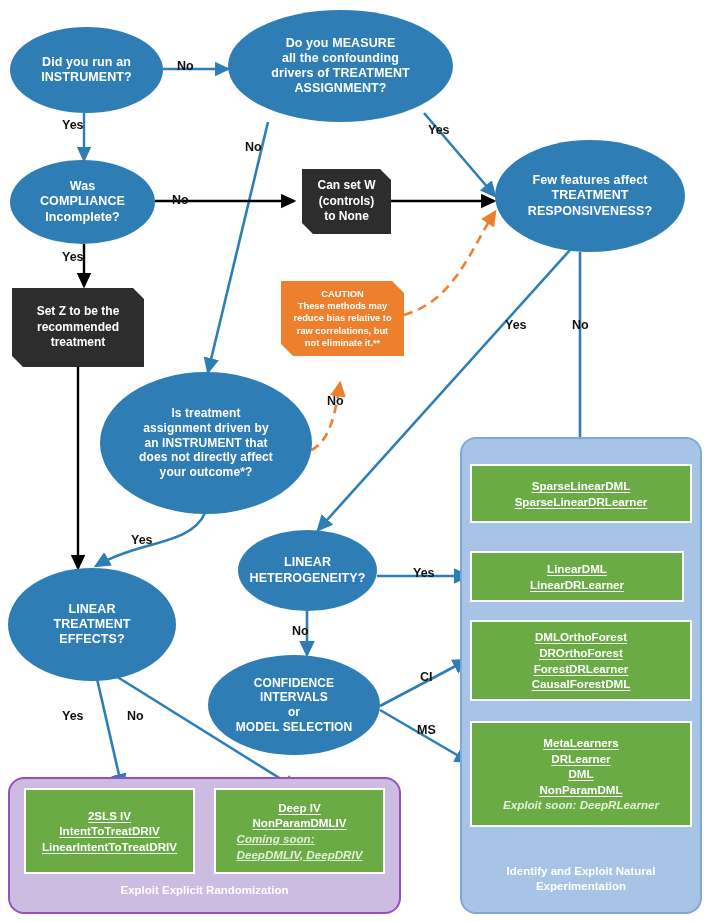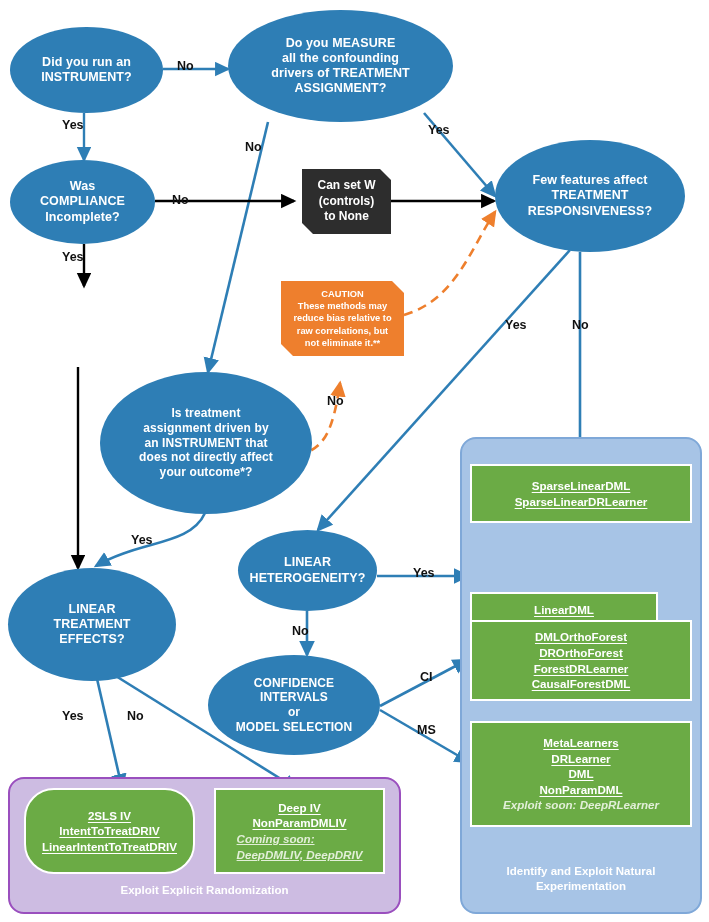--- a/index.html
+++ b/index.html
@@ -96,39 +96,39 @@
 
   <div class="container purple" style="left:8px;top:777px;height:137px;width:393px;">
     <div class="container-label" style="bottom:14px;white-space:pre-line;">Exploit Explicit Randomization</div>
   </div>
 
   <div class="container blue" style="left:460px;top:437px;height:477px;width:242px;">
     <div class="container-label" style="bottom:18px;white-space:pre-line;">Identify and Exploit Natural
 Experimentation</div>
   </div>
 
-  <div class="greenbox" style="left:24px;top:788px;width:171px;height:86px;border-radius:30px;">
+  <div class="greenbox" style="left:24px;top:788px;width:171px;height:86px;">
     <span class="lnk">2SLS IV</span>
     <span class="lnk">IntentToTreatDRIV</span>
     <span class="lnk">LinearIntentToTreatDRIV</span>
   </div>
 
   <div class="greenbox" style="left:214px;top:788px;width:171px;height:86px;">
     <span class="lnk">Deep IV</span>
     <span class="lnk">NonParamDMLIV</span>
     <span class="soon" style="white-space:pre-line;text-align:left;text-decoration:underline;">Coming soon:
 DeepDMLIV, DeepDRIV</span>
   </div>
 
   <div class="greenbox" style="left:470px;top:464px;width:222px;height:59px;">
     <span class="lnk">SparseLinearDML</span>
     <span class="lnk">SparseLinearDRLearner</span>
   </div>
 
-  <div class="greenbox" style="left:470px;top:551px;width:188px;height:51px;margin-top:41px;">
+  <div class="greenbox" style="left:470px;top:551px;width:214px;height:51px;">
     <span class="lnk">LinearDML</span>
     <span class="lnk">LinearDRLearner</span>
   </div>
 
   <div class="greenbox" style="left:470px;top:620px;width:222px;height:81px;">
     <span class="lnk">DMLOrthoForest</span>
     <span class="lnk">DROrthoForest</span>
     <span class="lnk">ForestDRLearner</span>
     <span class="lnk">CausalForestDML</span>
   </div>
@@ -154,20 +154,23 @@
 Incomplete?</div>
 
   <div class="node blackbox" style="left:295px;top:169px;width:89px;height:65px;white-space:pre-line;margin-left:7px;">Can set W
 (controls)
 to None</div>
 
   <div class="node ellipse" style="left:495px;top:140px;width:190px;height:112px;white-space:pre-line;">Few features affect
 TREATMENT
 RESPONSIVENESS?</div>
 
+  <div class="node blackbox" style="left:12px;top:288px;width:132px;height:79px;white-space:pre-line;">Set Z to be the
+recommended
+treatment</div>
 
   <div class="node cautionbox" style="left:281px;top:281px;width:123px;height:75px;white-space:pre-line;
        flex-direction:column;">CAUTION
 These methods may
 reduce bias relative to
 raw correlations, but
 not eliminate it.**</div>
 
   <div class="node ellipse small" style="left:100px;top:372px;width:212px;height:142px;white-space:pre-line;">Is treatment
 assignment driven by

